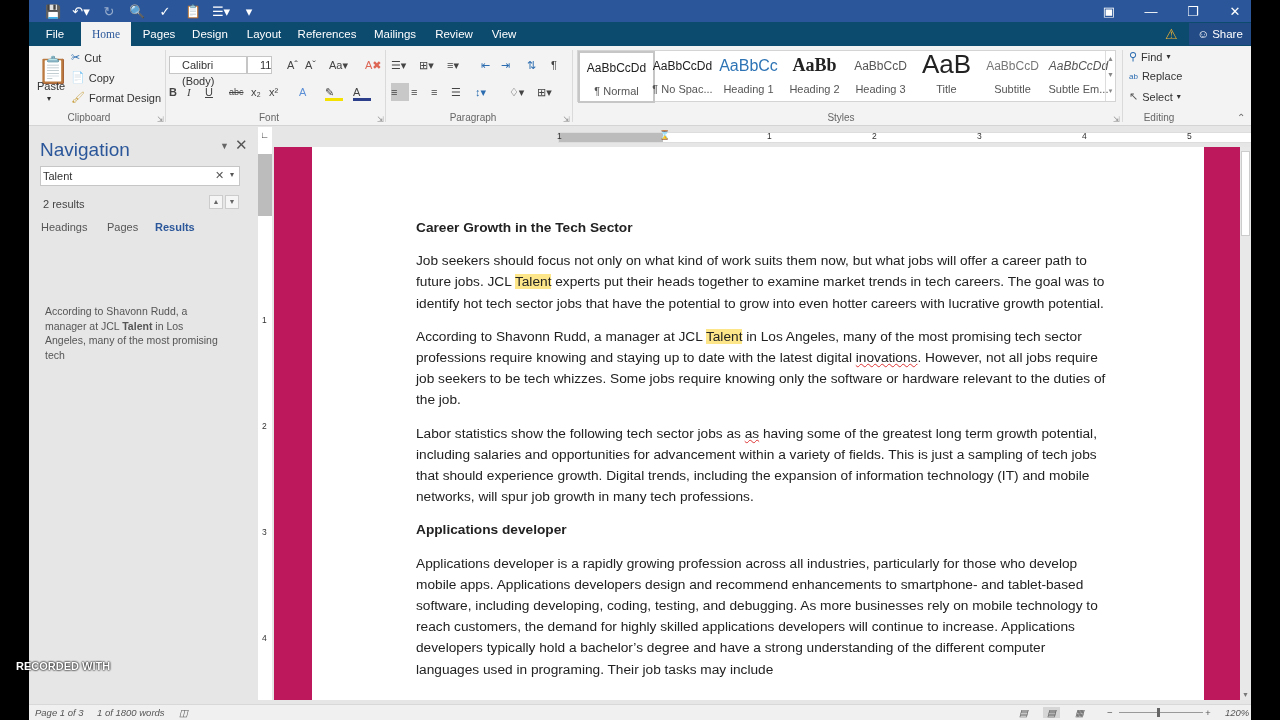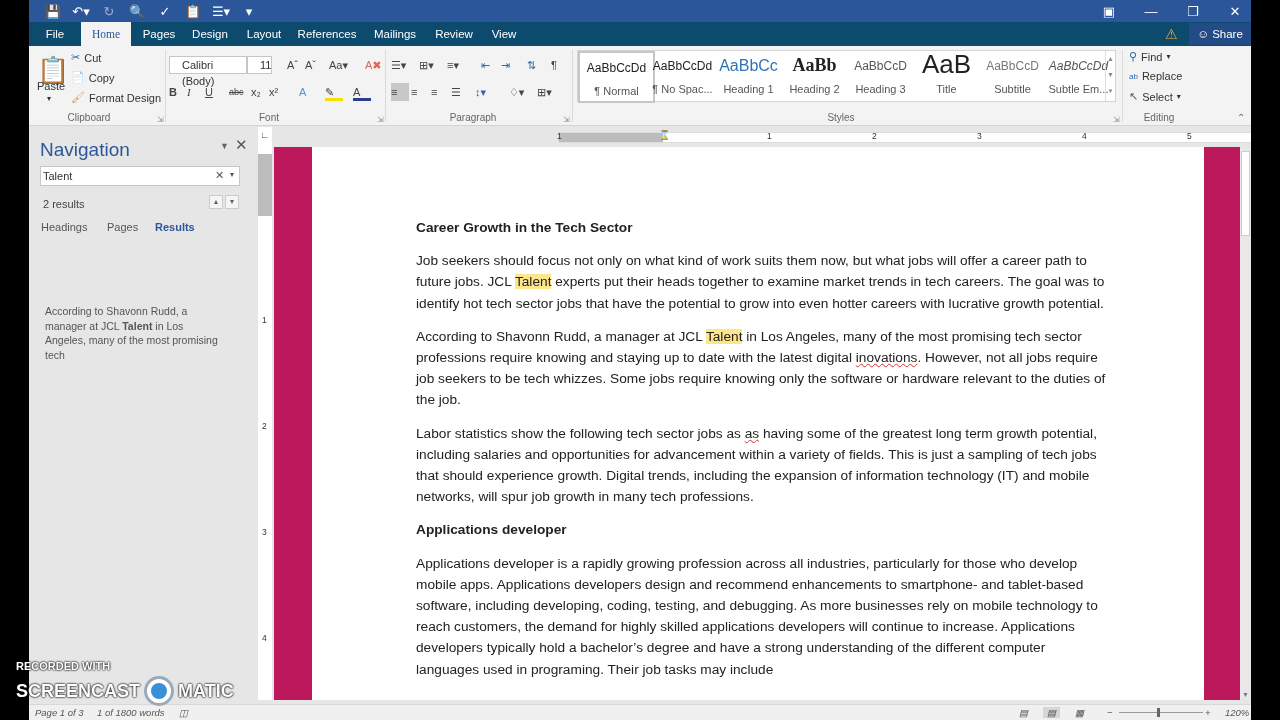--- a/index.html
+++ b/index.html
@@ -282,20 +282,13 @@
     <span style="left:1078px">−</span>
     <span style="left:1090px;top:7px;width:84px;height:1px;background:#999"></span>
     <span style="left:1128px;top:3px;width:3px;height:9px;background:#666"></span>
     <span style="left:1176px">+</span>
     <span style="left:1196px">120%</span>
   </div>
 </div>
 
 <div id="watermark">
   <div class="l1">RECORDED WITH</div>
-  <div class="l2">
-      <span>SCREENCAST</span>
-      <span class="dot">
-        <i></i>
-      </span>
-      <span>MATIC</span>
-    </div>
 </div>
 
 </body></html>

